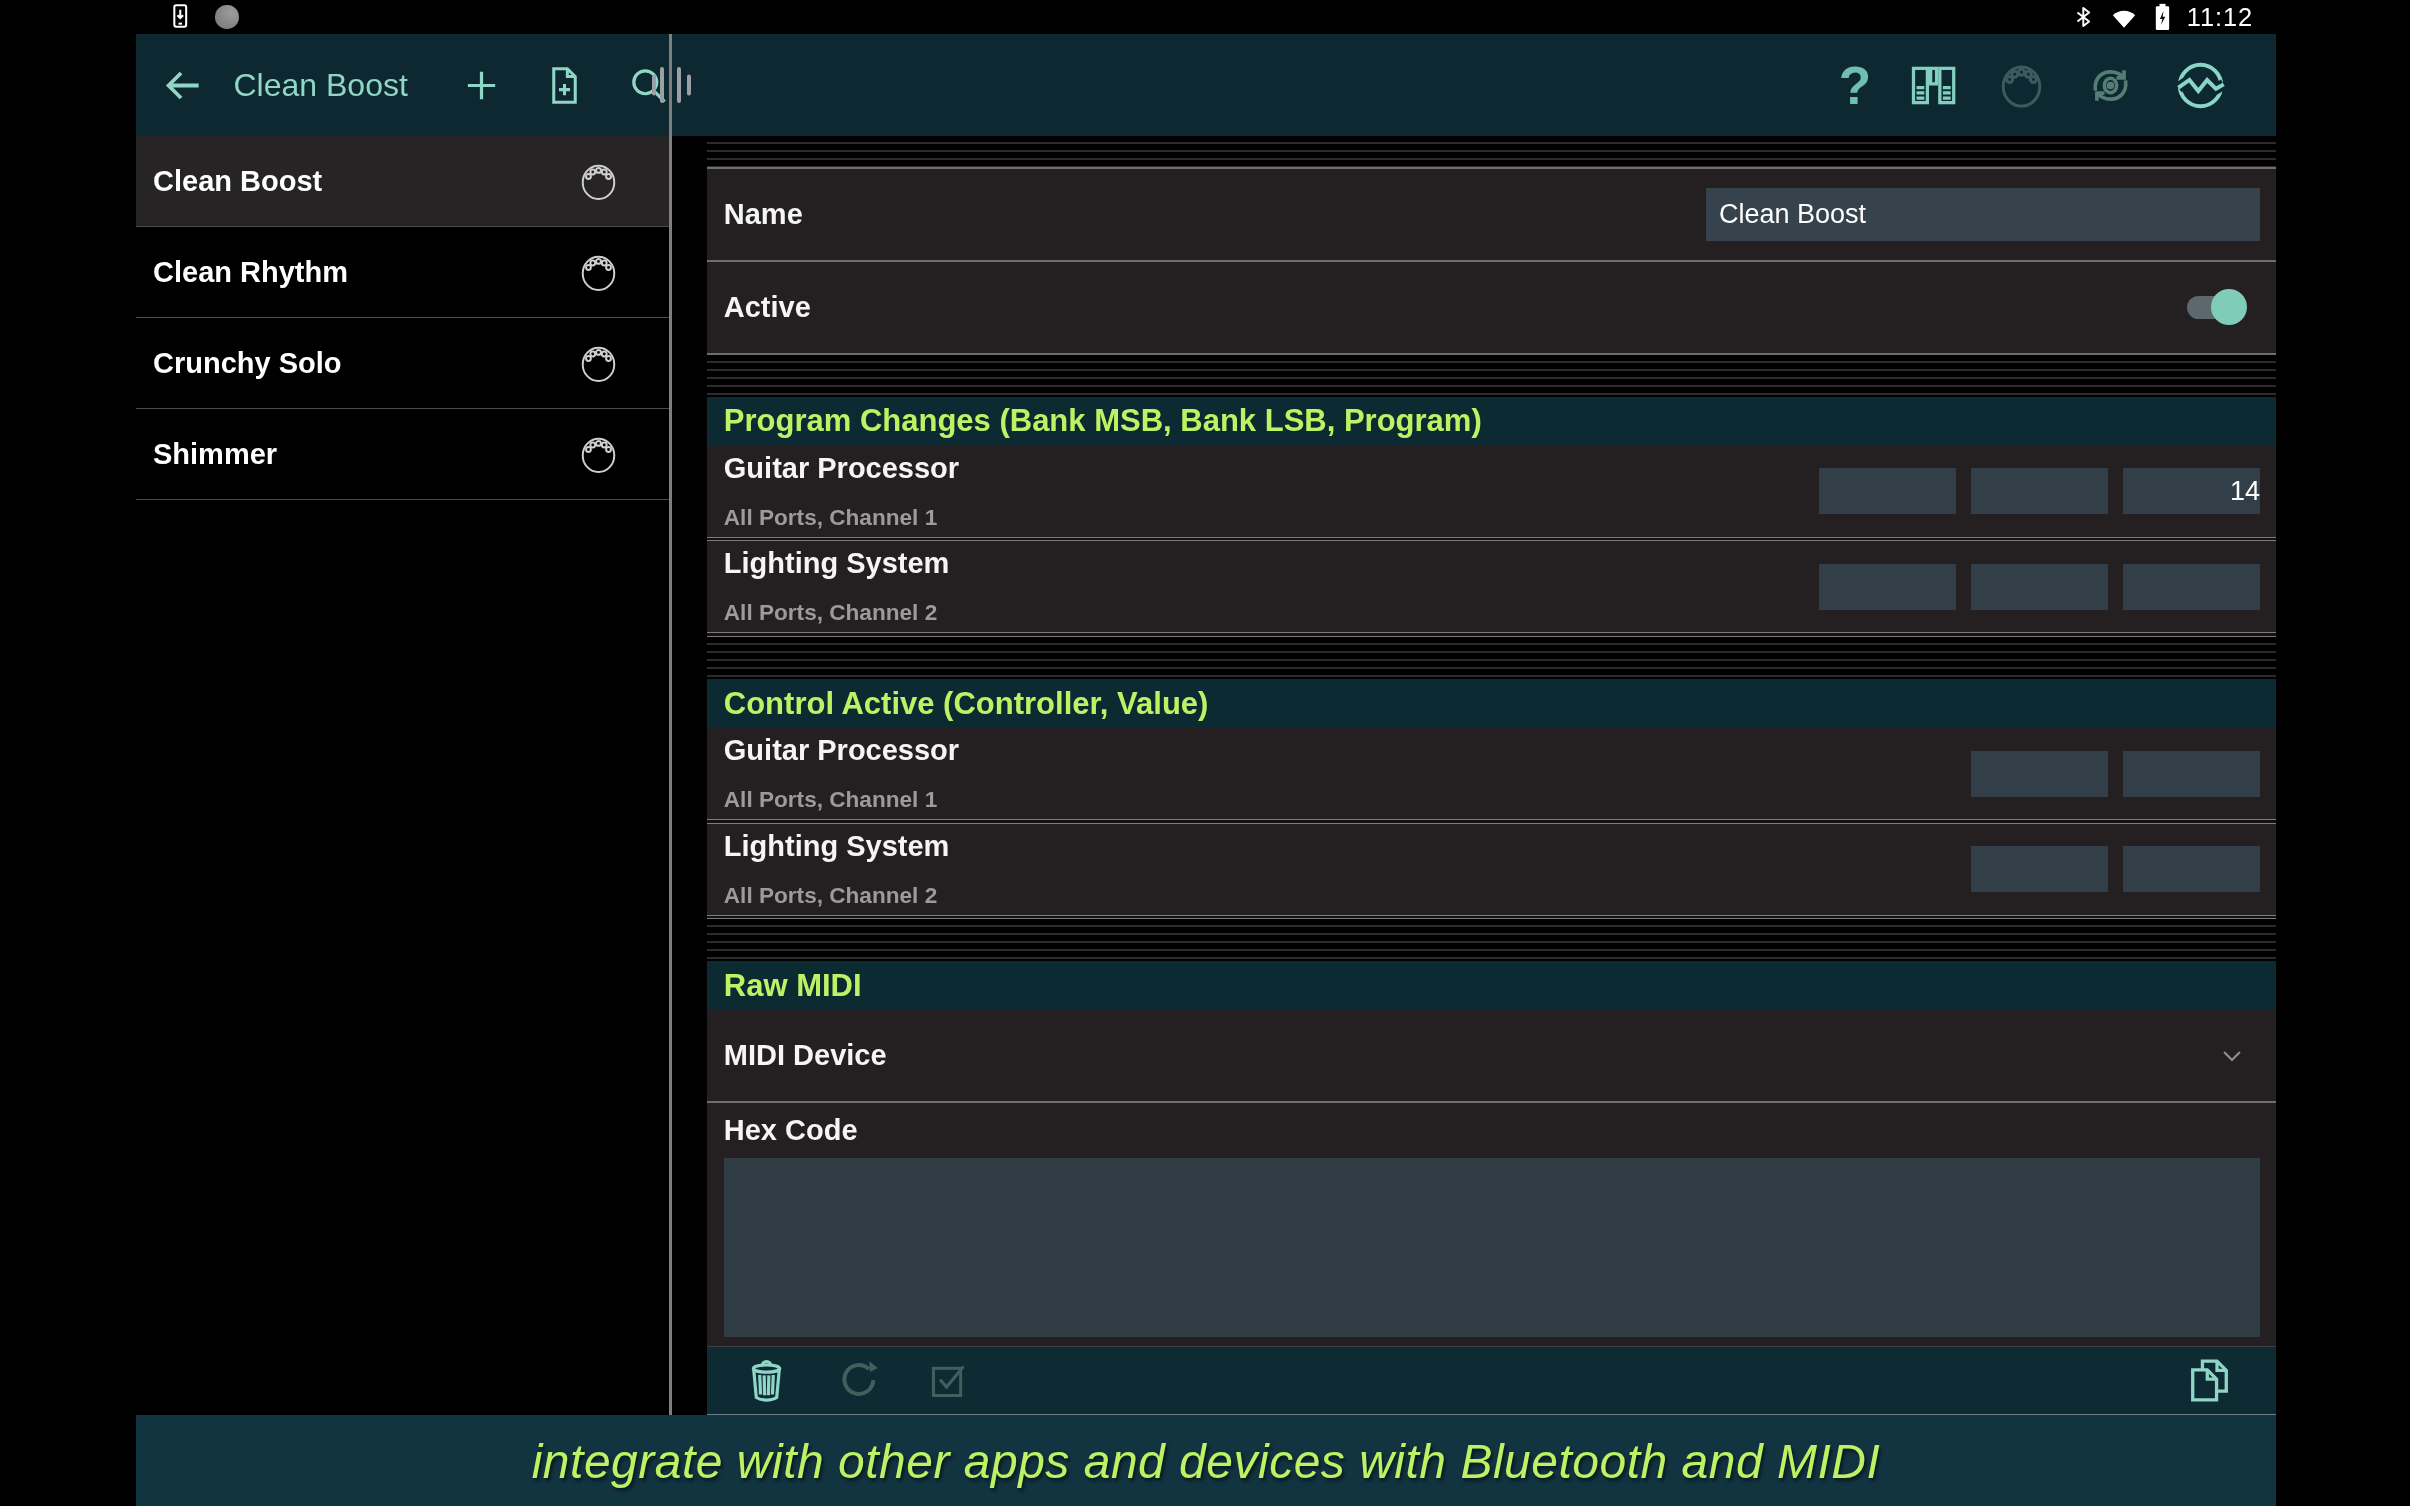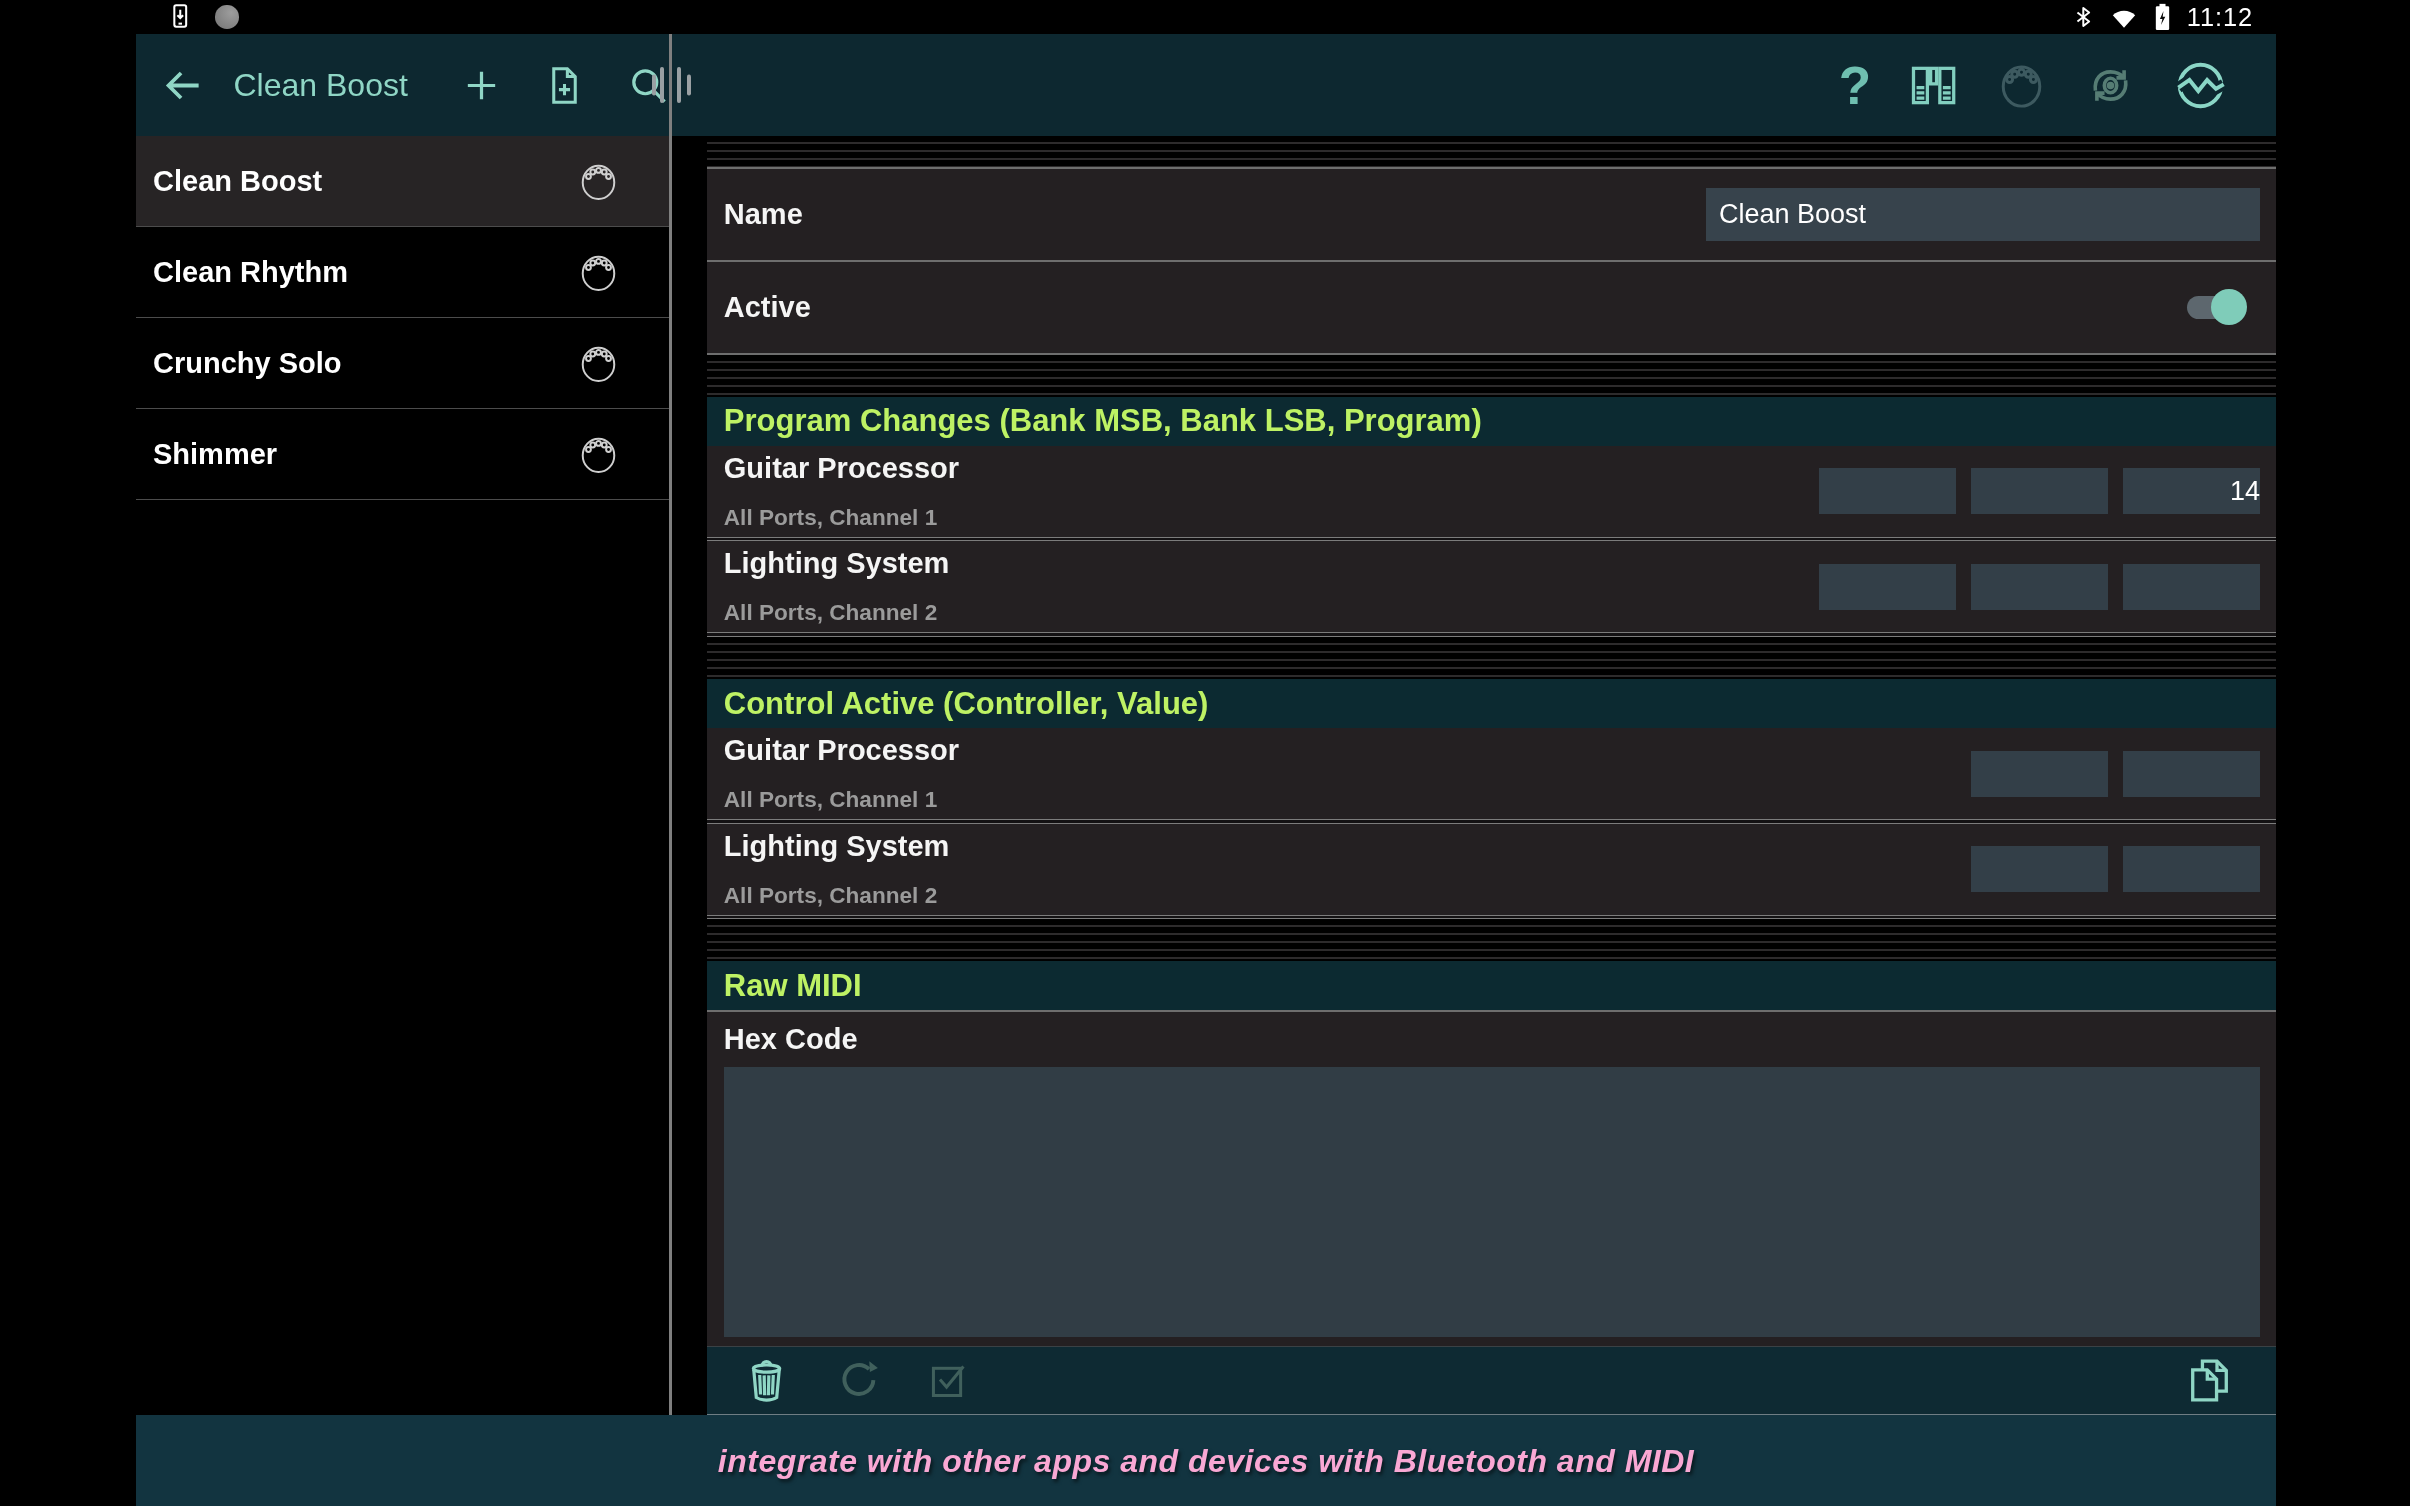--- a/index.html
+++ b/index.html
@@ -75,21 +75,21 @@
   .hex-label-row { height:55px; display:flex; align-items:center; flex:none; }
   .hex-area { flex:1; background:#313d45; border:none; resize:none; outline:none;
     color:#cfd8dc; font-size:26px; font-family:"Liberation Mono", monospace; padding:11.3px; }
 
   .bottombar { height:69px; background:#0e2a33; border-top:1.9px solid #3a4145; border-bottom:1.9px solid #6f7d84;
     display:flex; align-items:center; padding:0 40px 0 34px; flex:none; }
   .bb-left { display:flex; align-items:center; gap:43px; }
   .bb-right { margin-left:auto; }
 
   .banner { height:92px; background:#123440; display:flex; align-items:center; justify-content:center; flex:none; }
-  .banner-text { color:#f9a8d4; font-size:32px; font-weight:700; font-style:italic;
+  .banner-text { color:#bef264; font-size:48px; font-weight:400; font-style:italic;
     text-shadow:1.9px 2.8px 3.8px rgba(0,0,0,.55); letter-spacing:0.5px; }
 
   svg { display:block; }
 </style>
 </head>
 <body>
 
 <div class="screen">
 
   <div class="statusbar">
@@ -359,20 +359,28 @@
               <div class="vbox"></div>
             </div>
           </div>
           <div class="hline-double"></div>
 
           <div class="stripes tall"></div>
 
           <div class="section-header">
             <span class="section-title">Raw MIDI</span>
           </div>
+          <div class="row">
+            <span class="row-label">MIDI Device</span>
+            <span class="chevron-wrap">
+              <svg width="38" height="38" viewBox="0 0 24 24">
+                  <polyline points="7,9.5 12,14.5 17,9.5" fill="none" stroke="#8d8d8d" stroke-width="1.4"></polyline>
+                </svg>
+            </span>
+          </div>
           <div class="hline"></div>
 
           <div class="hex-section">
             <div class="hex-label-row">
               <span class="row-label">Hex Code</span>
             </div>
             <textarea class="hex-area" style=""></textarea>
           </div>
         </div>
 

